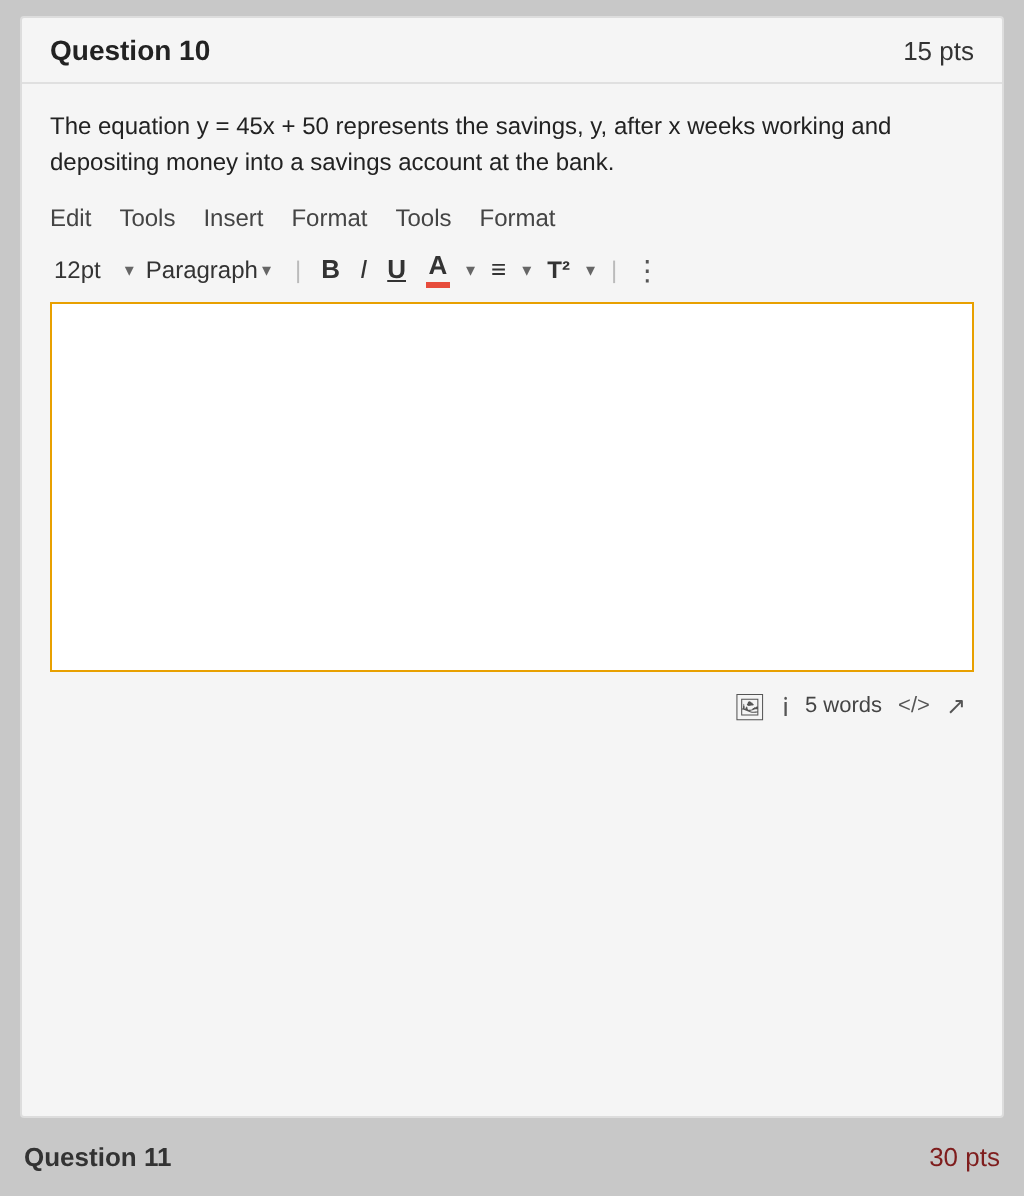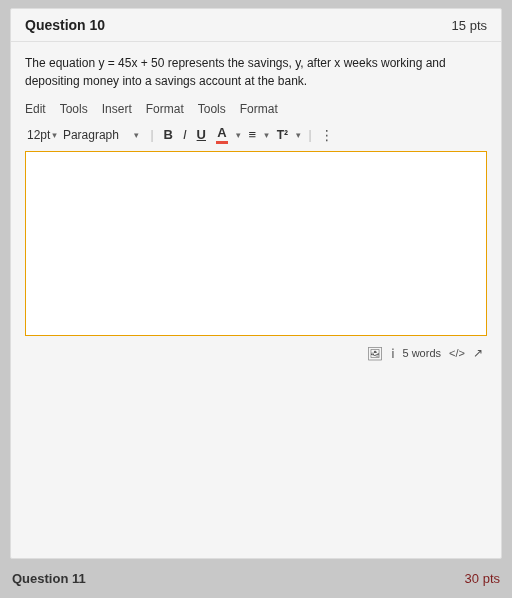--- a/index.html
+++ b/index.html
@@ -97,29 +97,29 @@
       color: #333;
       margin-bottom: 4px;
       padding: 3px 2px;
     }
 
     .toolbar-font-size {
       font-size: 12px;
       color: #333;
       display: flex;
       align-items: center;
+      gap: 12px;
+    }
+
+    .toolbar-paragraph {
+      font-size: 12px;
+      color: #333;
+      display: flex;
+      align-items: center;
       gap: 2px;
-    }
-
-    .toolbar-paragraph {
-      font-size: 12px;
-      color: #333;
-      display: flex;
-      align-items: center;
-      gap: 15px;
       margin-right: 4px;
     }
 
     .toolbar-sep {
       color: #bbb;
       margin: 0 2px;
     }
 
     .toolbar-btn {
       font-size: 13px;

